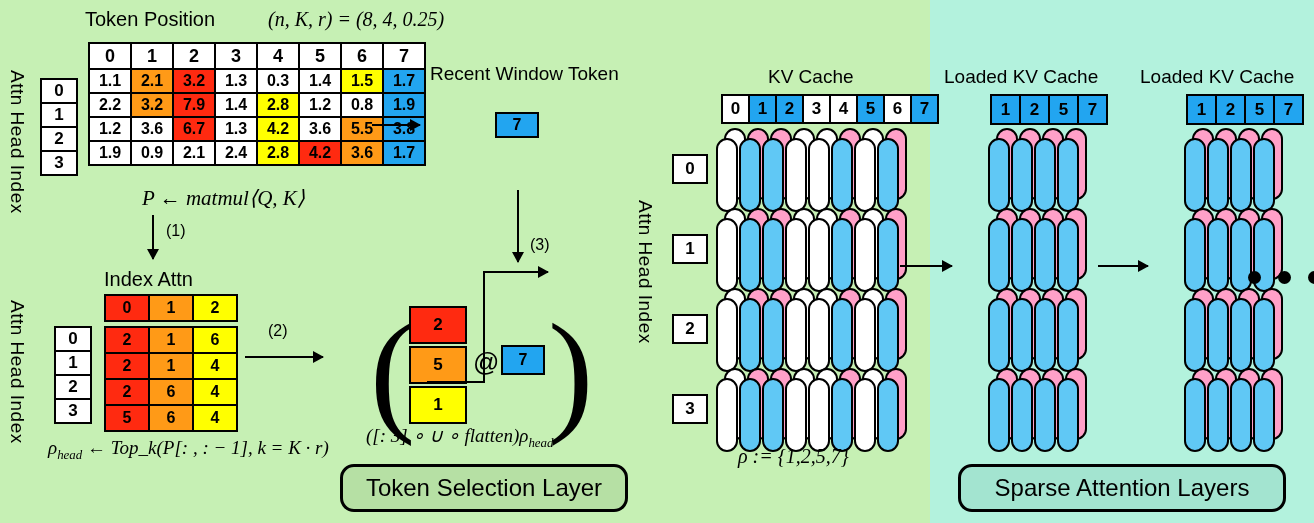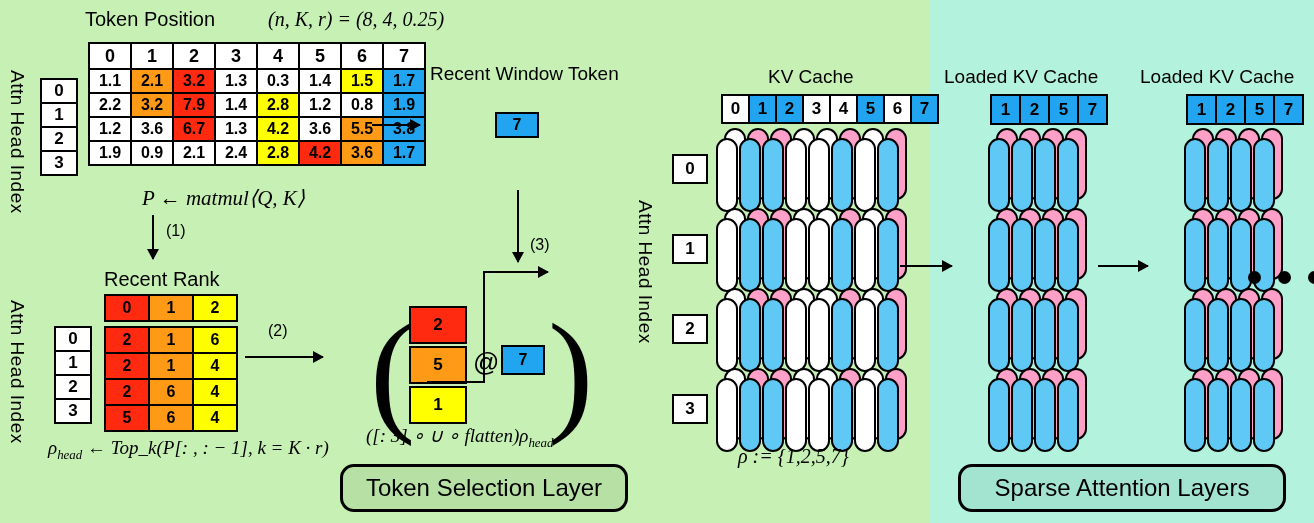--- a/index.html
+++ b/index.html
@@ -214,21 +214,21 @@
         <div class="cell c-orange">3.6</div>
         <div class="cell c-blue">1.7</div>
       </div>
     </div>
 
   <div class="abs math" style="left:142px; top:186px; font-size:21px;">P ← matmul⟨Q, K⟩</div>
 
   <div class="arrow-v" style="left:152px; top:215px; height:44px;"></div>
   <div class="abs plain" style="left:166px; top:222px; font-size:16px;">(1)</div>
 
-  <div class="abs plain title" style="left:104px; top:268px;">Recent Rank</div>
+  <div class="abs plain title" style="left:104px; top:268px;">Index Attn</div>
 
   <div class="abs vlabel" style="left:6px; top:300px; height:150px;">Attn Head Index</div>
 
   <div class="abs cellrow rank" id="rank-col-headers" style="left:104px; top:294px;">
       <div class="cell c-red">0</div>
       <div class="cell c-orange">1</div>
       <div class="cell c-yellow">2</div>
     </div>
 
   <div class="abs idxcol" id="rank-row-headers" style="left:54px; top:326px;">

